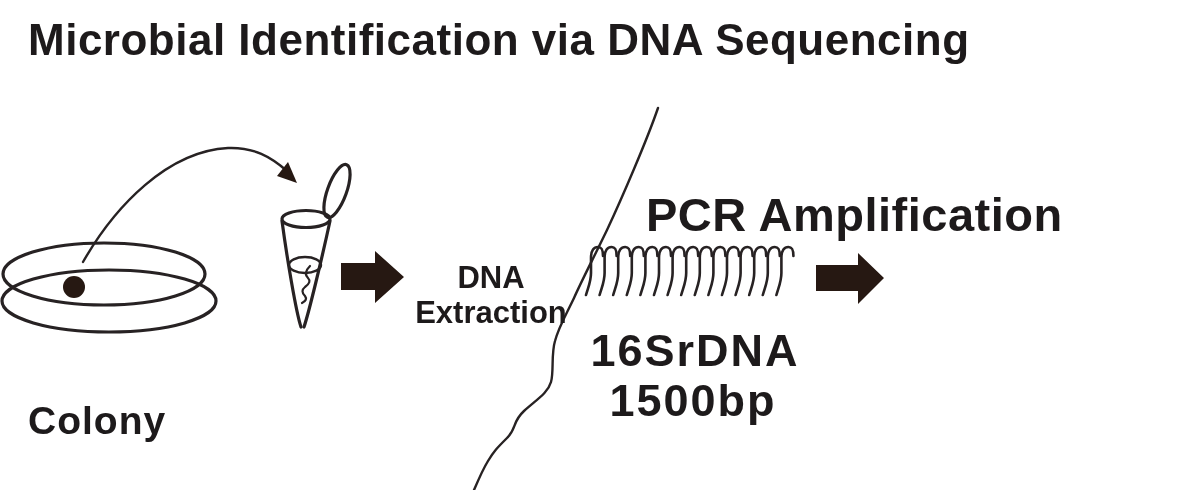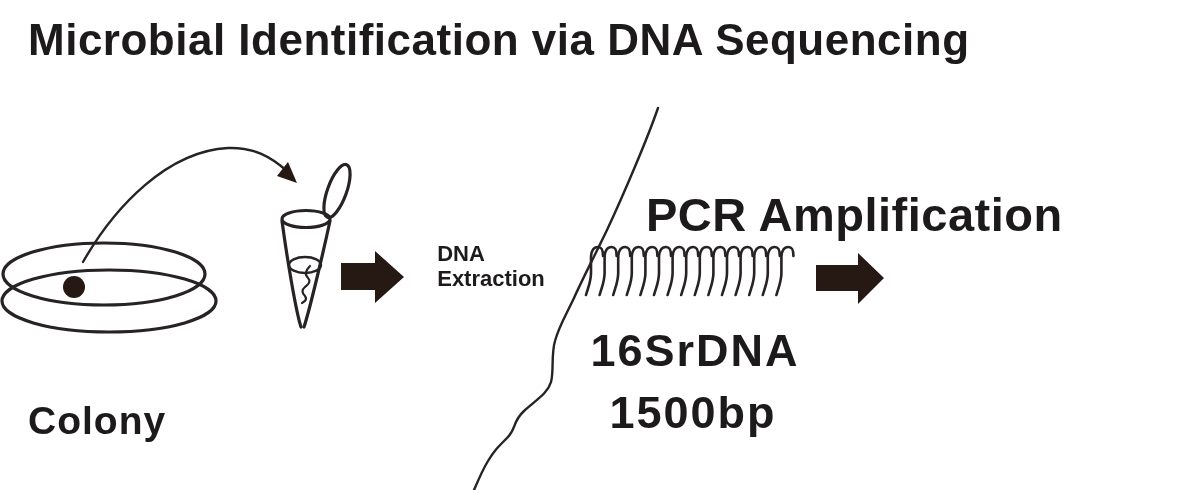--- a/index.html
+++ b/index.html
@@ -12,24 +12,24 @@
   body{
     width:1200px;height:490px;overflow:hidden;
     font-family:"Liberation Sans", sans-serif;
     color:#1d1a1b;
   }
   .stage{position:absolute;left:0;top:0;width:1200px;height:490px;background:var(--background);}
   .stage svg{position:absolute;left:0;top:0;}
   .label{position:absolute;font-weight:bold;white-space:nowrap;color:#1d1a1b;margin-top:7px;}
   .title{left:28px;top:8px;font-size:44px;letter-spacing:0.5px;}
   .colony{left:28px;top:392px;font-size:39px;letter-spacing:1px;}
-  .dna-extract{left:491px;top:235px;transform:translateX(-50%);font-size:22px;line-height:1.12;text-align:left;}
+  .dna-extract{left:491px;top:254px;transform:translateX(-50%);font-size:31px;line-height:1.12;text-align:center;}
   .pcr{left:646px;top:180px;font-size:47px;letter-spacing:0.5px;}
   .gene{left:695px;top:318px;transform:translateX(-50%);font-size:45px;letter-spacing:2px;}
-  .size{left:693px;top:380px;transform:translateX(-50%);font-size:45px;letter-spacing:2px;}
+  .size{left:693px;top:368px;transform:translateX(-50%);font-size:45px;letter-spacing:2px;}
   .sequencing{left:915px;top:258px;font-size:46px;letter-spacing:1px;}
   .stroke{fill:none;stroke:var(--ink);stroke-width:3.2;stroke-linecap:round;stroke-linejoin:round;}
   .thin{stroke-width:2.4;}
   .dark{fill:var(--fill_dark);stroke:none;}
 </style>
 </head>
 <body>
 
 <div class="stage">
 

